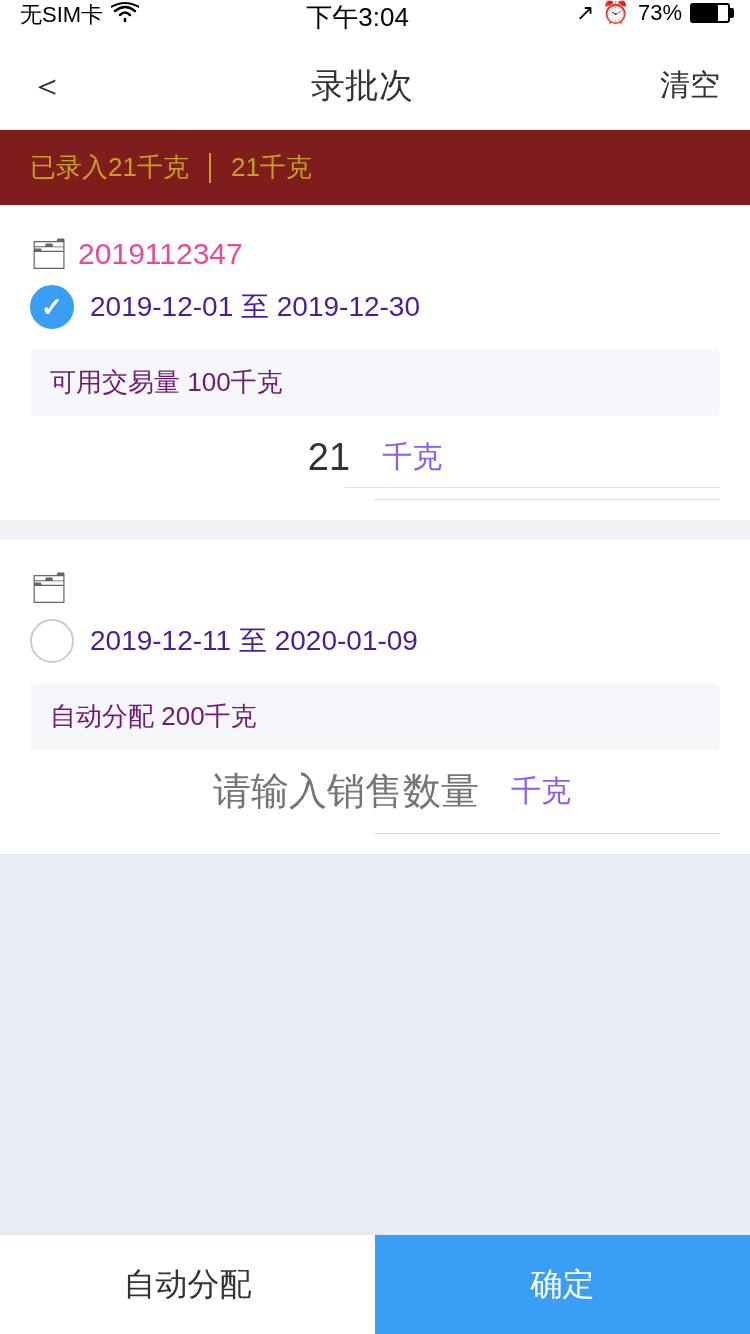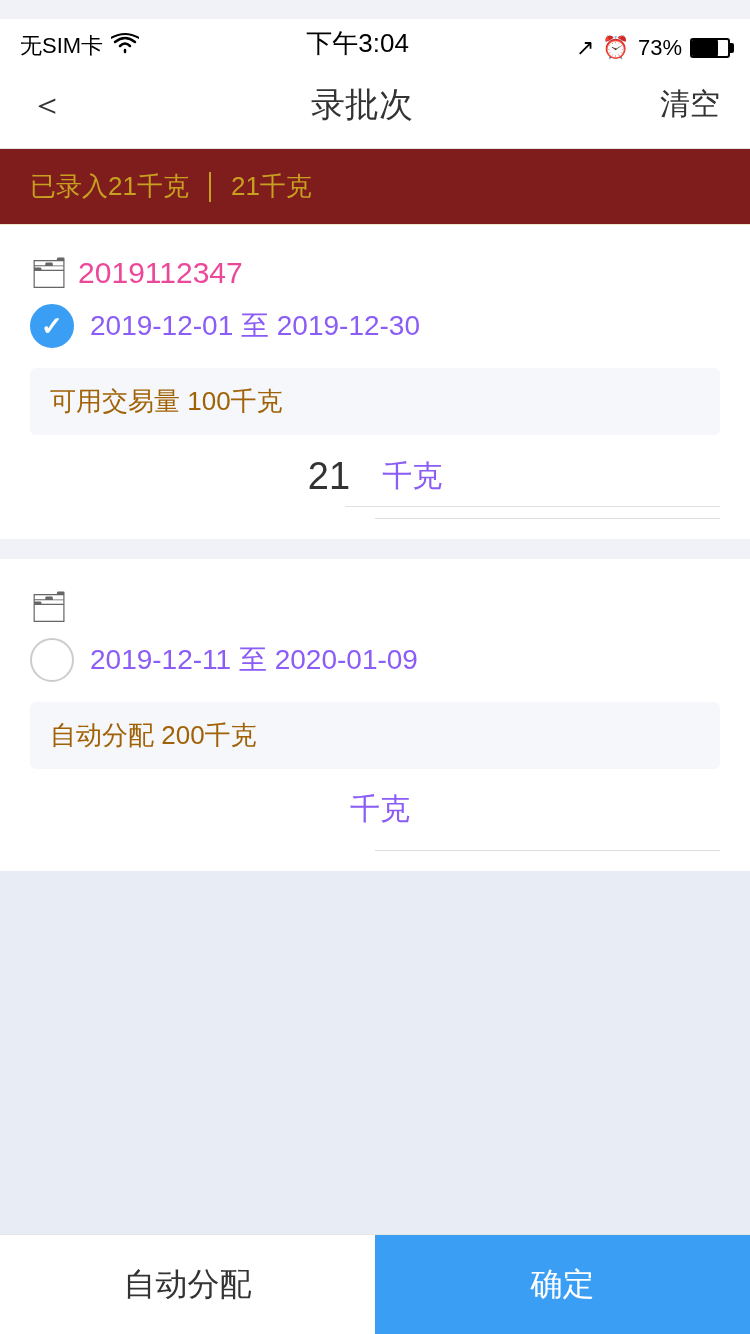--- a/index.html
+++ b/index.html
@@ -11,25 +11,24 @@
       background: #f0f2f8;
       overflow-x: hidden;
     }
 
     
     .status-bar {
       width: 750px;
       height: 42px;
       background: #fff;
       display: flex;
-      align-items: flex-end;
+      align-items: flex-start;
       justify-content: space-between;
       padding: 0 20px;
       font-size: 24px;
-      margin-top: 19px;
     }
     .status-left {
       display: flex;
       align-items: center;
       gap: 8px;
       font-size: 22px;
       color: #000;
     }
     .status-center {
       font-size: 26px;
@@ -161,32 +160,32 @@
       border-color: #3a9ef5;
     }
     .checkbox-circle.checked::after {
       content: '✓';
       color: #fff;
       font-size: 26px;
       font-weight: bold;
     }
     .batch-date {
       font-size: 28px;
-      color: #8b5cf6;
+      color: #4c1d95;
     }
 
     .availability-box {
       background: #f5f7fa;
       border-radius: 6px;
       padding: 16px 20px;
       margin-bottom: 0;
     }
     .availability-text {
       font-size: 26px;
-      color: #a16207;
+      color: #701a75;
     }
 
     .quantity-row {
       display: flex;
       align-items: center;
       justify-content: center;
       padding: 20px 0;
       gap: 22px;
     }
     .quantity-value {
@@ -328,20 +327,21 @@
     <span class="batch-icon">🗂</span>
   </div>
   <div class="batch-date-row">
     <div class="checkbox-circle"></div>
     <span class="batch-date">2019-12-11 至 2020-01-09</span>
   </div>
   <div class="availability-box">
     <span class="availability-text">自动分配 200千克</span>
   </div>
   <div class="quantity-row">
+    <input class="quantity-input" type="text" placeholder="请输入销售数量" style="">
     <span class="quantity-unit">千克</span>
   </div>
   <div style="width:50%;margin-left:auto;height:1px;background:#ddd;margin-bottom:10px;"></div>
   <div style="height:10px;"></div>
 </div>
 
 <div class="empty-area" style="min-height:380px;"></div>
 
 <div style="height:100px;"></div>
 

